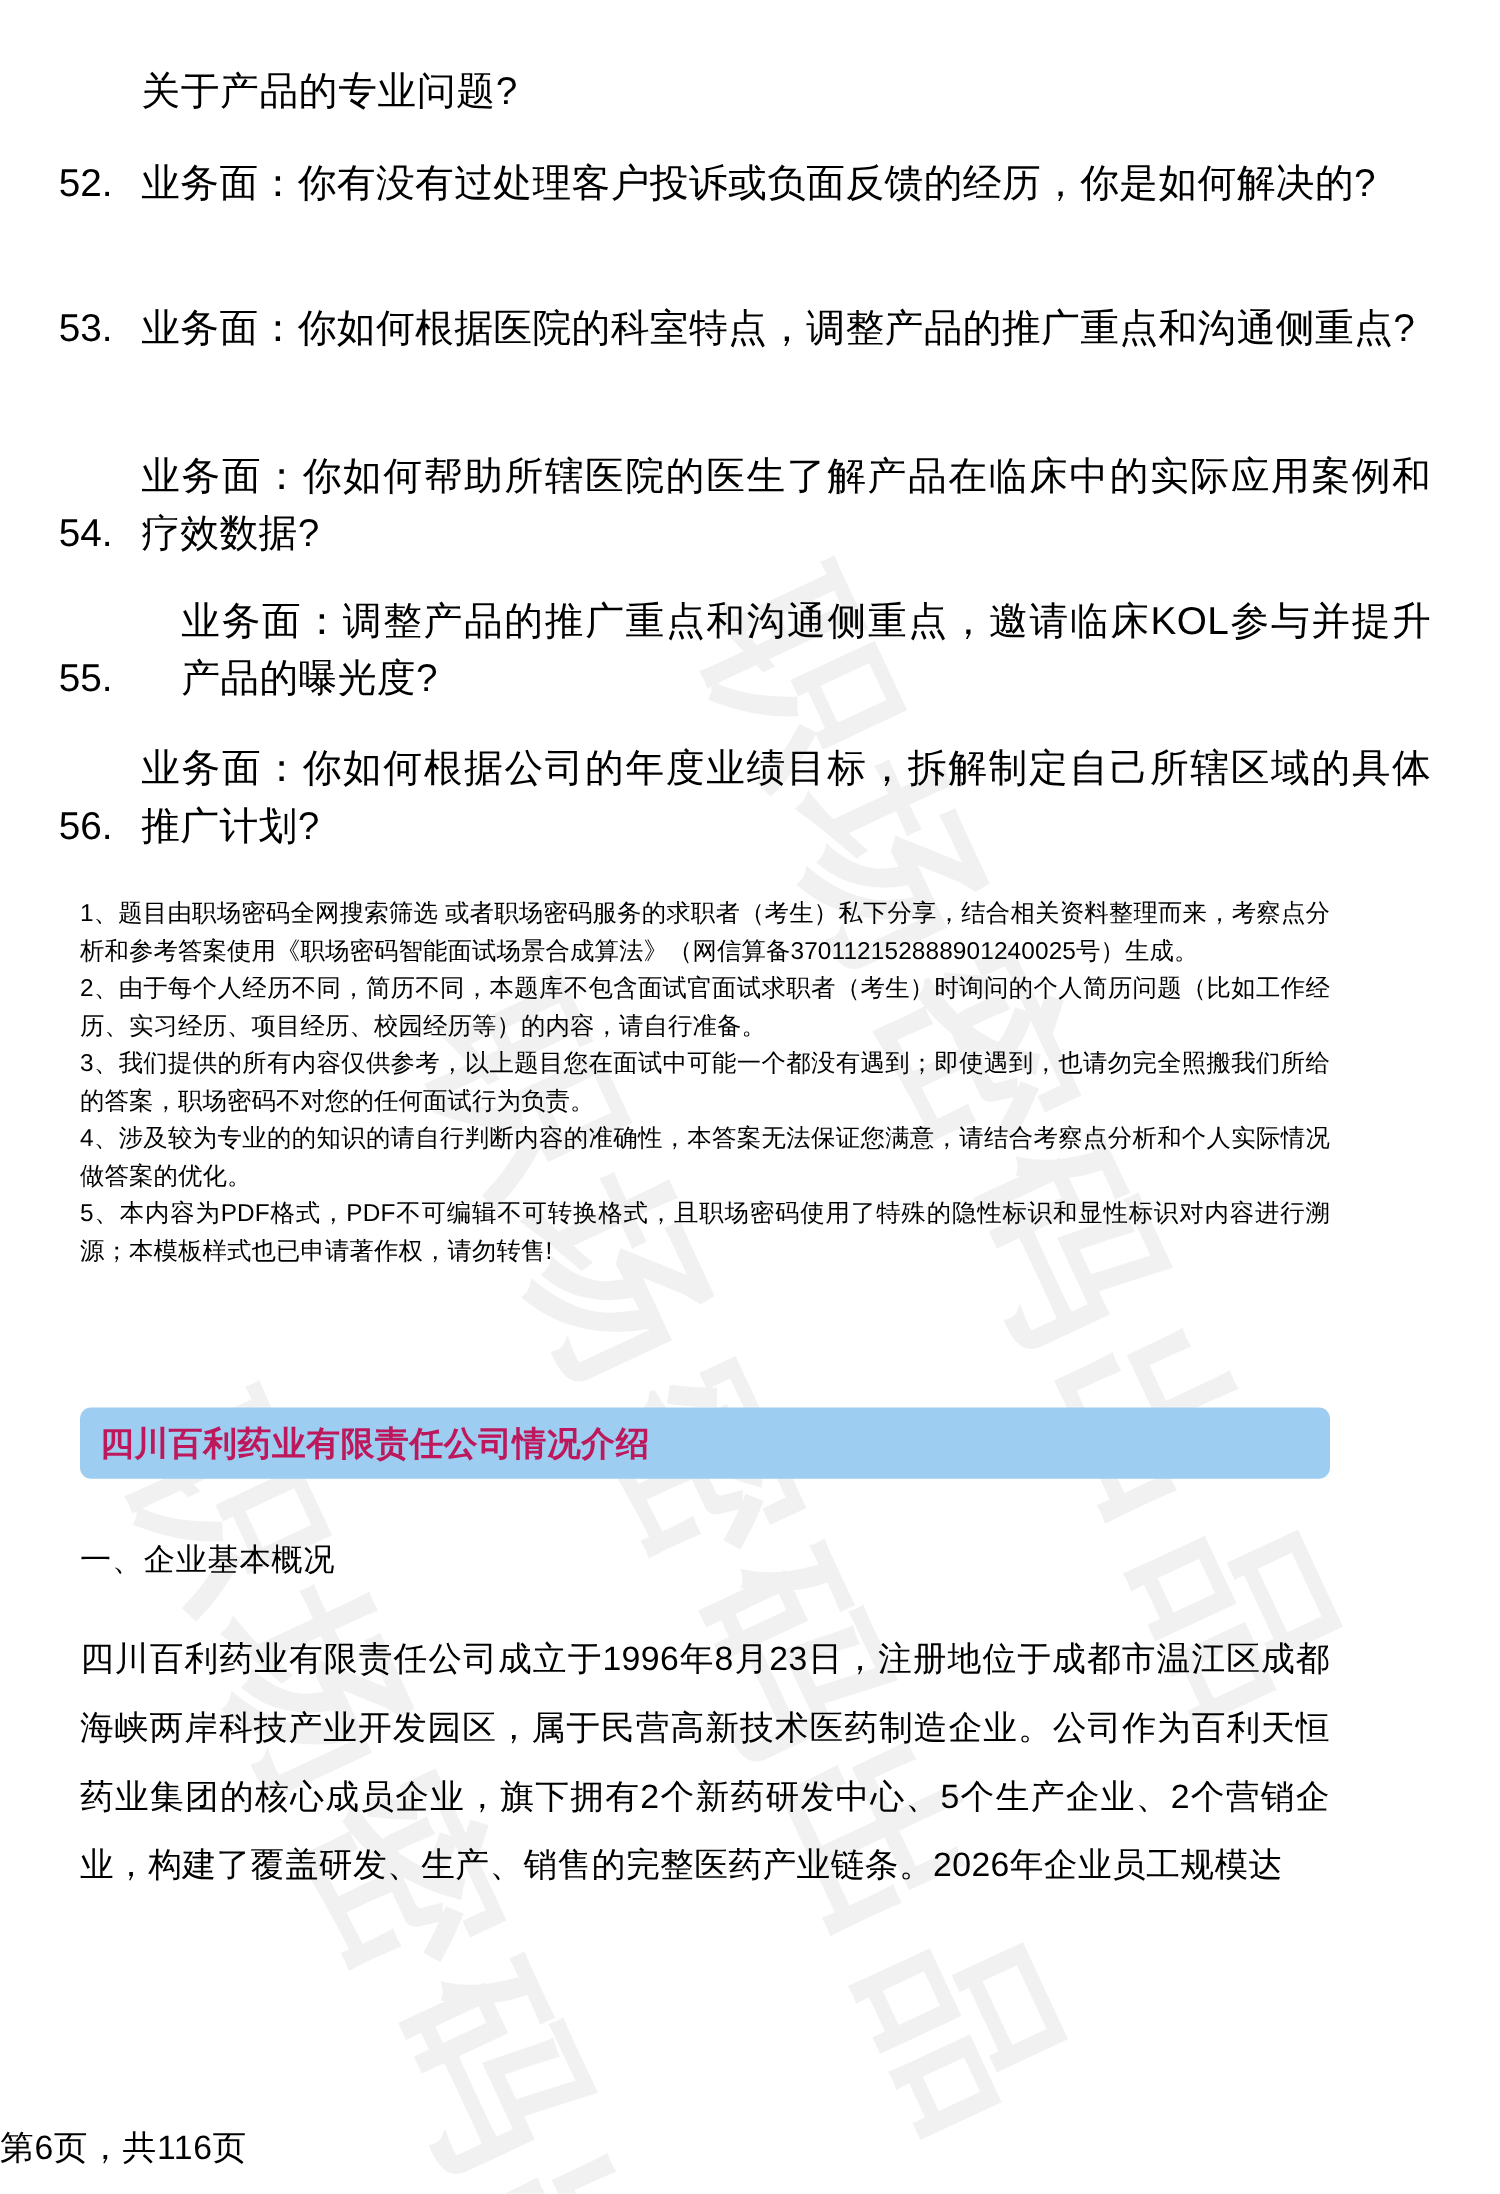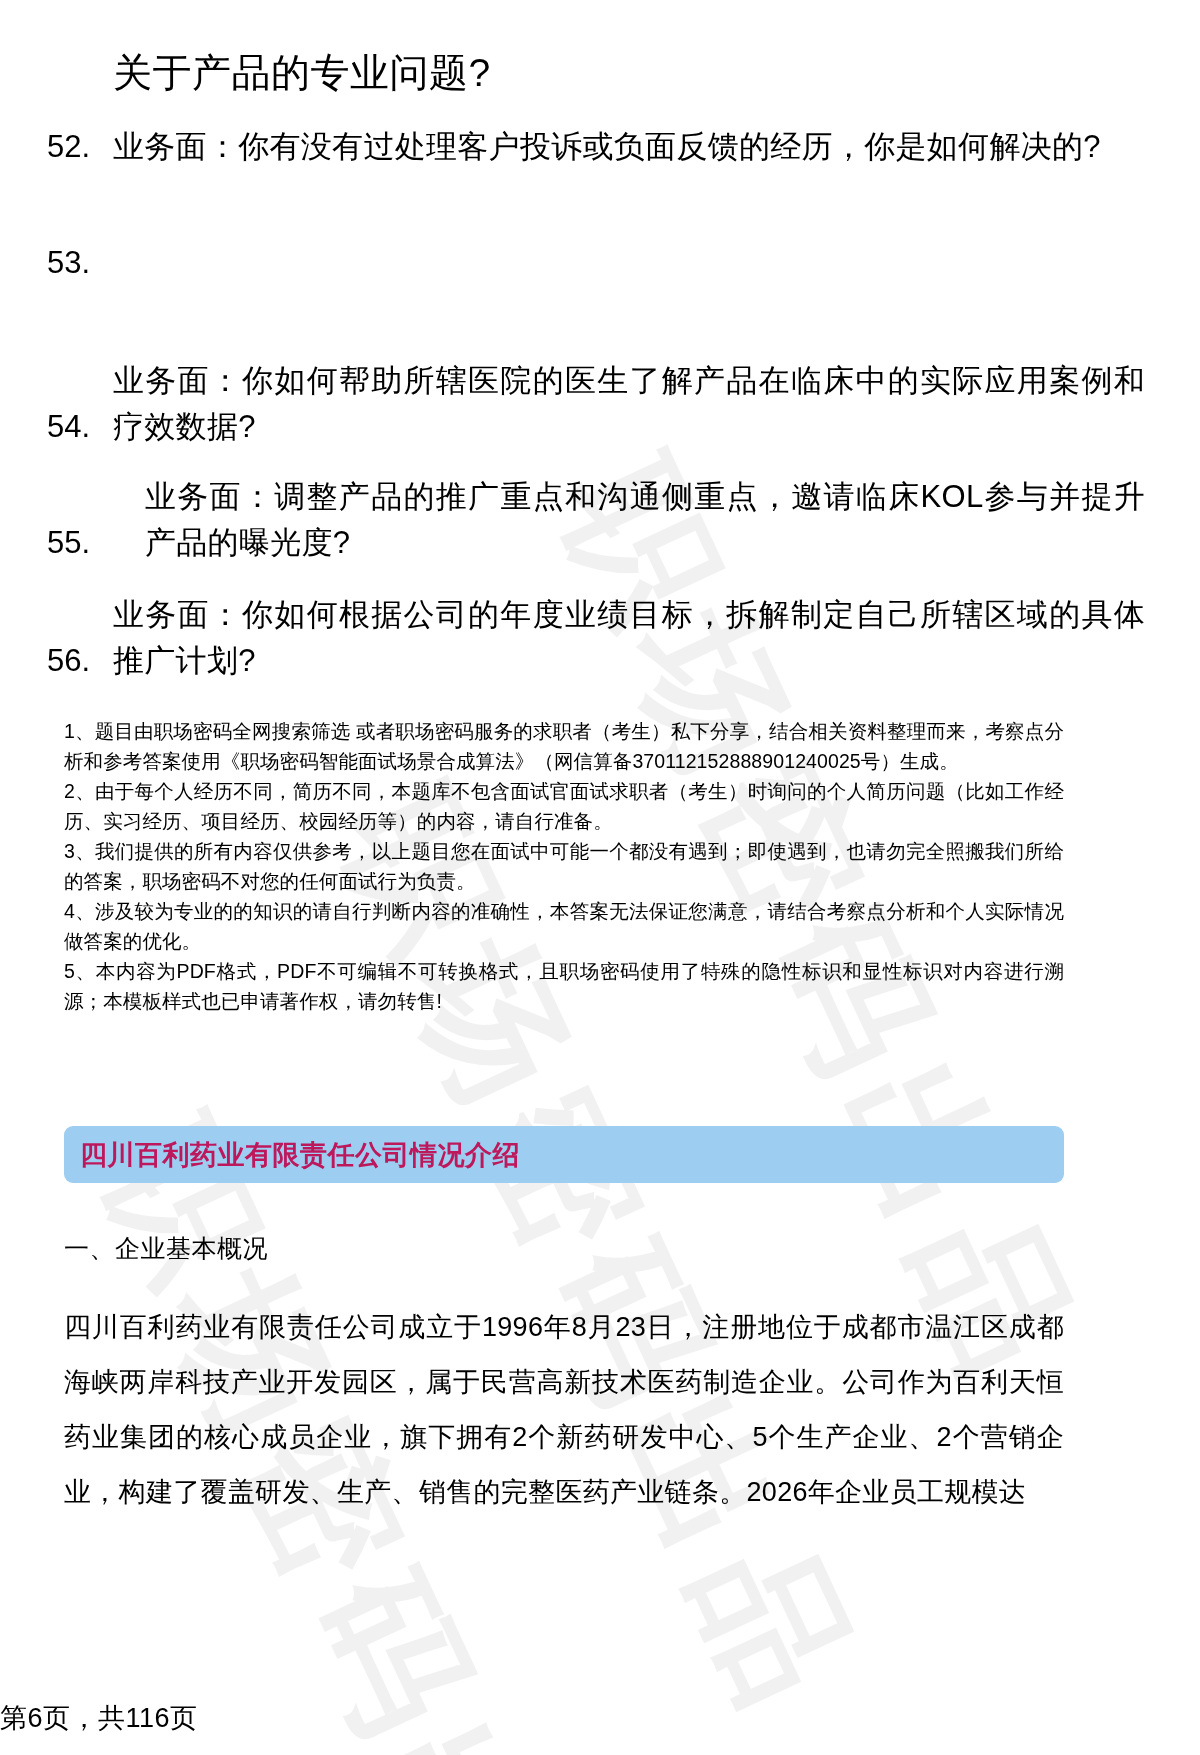--- a/index.html
+++ b/index.html
@@ -67,21 +67,21 @@
     padding: 0;
     list-style: none;
     position: absolute;
     left: 0; top: 0;
     width: 1200px;
   }
   .q-continued {
     position: absolute;
     left: 113px;
     top: 50px;
-    font-size: 39px;
+    font-size: 31px;
     line-height: 46px;
     letter-spacing: 0.5px;
   }
   .q-item {
     position: relative;
     display: flex;
     align-items: flex-end;
     padding-left: 47px;
     padding-right: 55px;
     margin-bottom: 0;
@@ -194,20 +194,21 @@
 
   <div class="q-continued">关于产品的专业问题?</div>
 
   <ul id="question-list">
     <li class="q-item" style="top: 124px; position: absolute; left: 0px; width: 1200px; box-sizing: border-box;">
       <span class="q-num">52.</span>
       <span class="q-text">业务面：你有没有过处理客户投诉或负面反馈的经历，你是如何解决的?</span>
     </li>
     <li class="q-item" style="position: absolute; left: 0px; width: 1200px; box-sizing: border-box; top: 240px;">
       <span class="q-num">53.</span>
+      <span class="q-text">业务面：你如何根据医院的科室特点，调整产品的推广重点和沟通侧重点?</span>
     </li>
     <li class="q-item" style="position: absolute; left: 0px; width: 1200px; box-sizing: border-box; top: 358px;">
       <span class="q-num">54.</span>
       <span class="q-text">业务面：你如何帮助所辖医院的医生了解产品在临床中的实际应用案例和疗效数据?</span>
     </li>
     <li class="q-item" style="position: absolute; left: 0px; width: 1200px; box-sizing: border-box; top: 474px; gap: 32px;">
       <span class="q-num">55.</span>
       <span class="q-text">业务面：调整产品的推广重点和沟通侧重点，邀请临床KOL参与并提升产品的曝光度?</span>
     </li>
     <li class="q-item" style="position: absolute; left: 0px; width: 1200px; box-sizing: border-box; top: 592px;">

